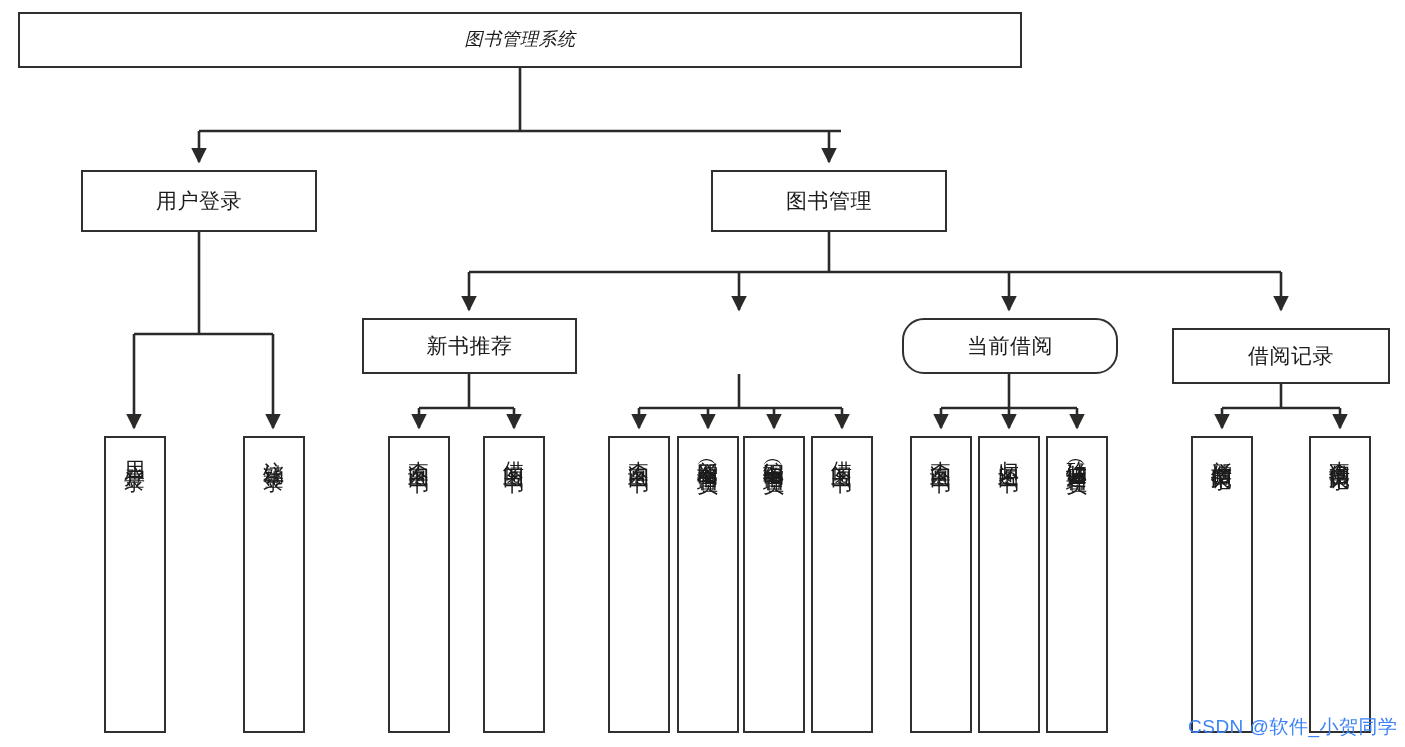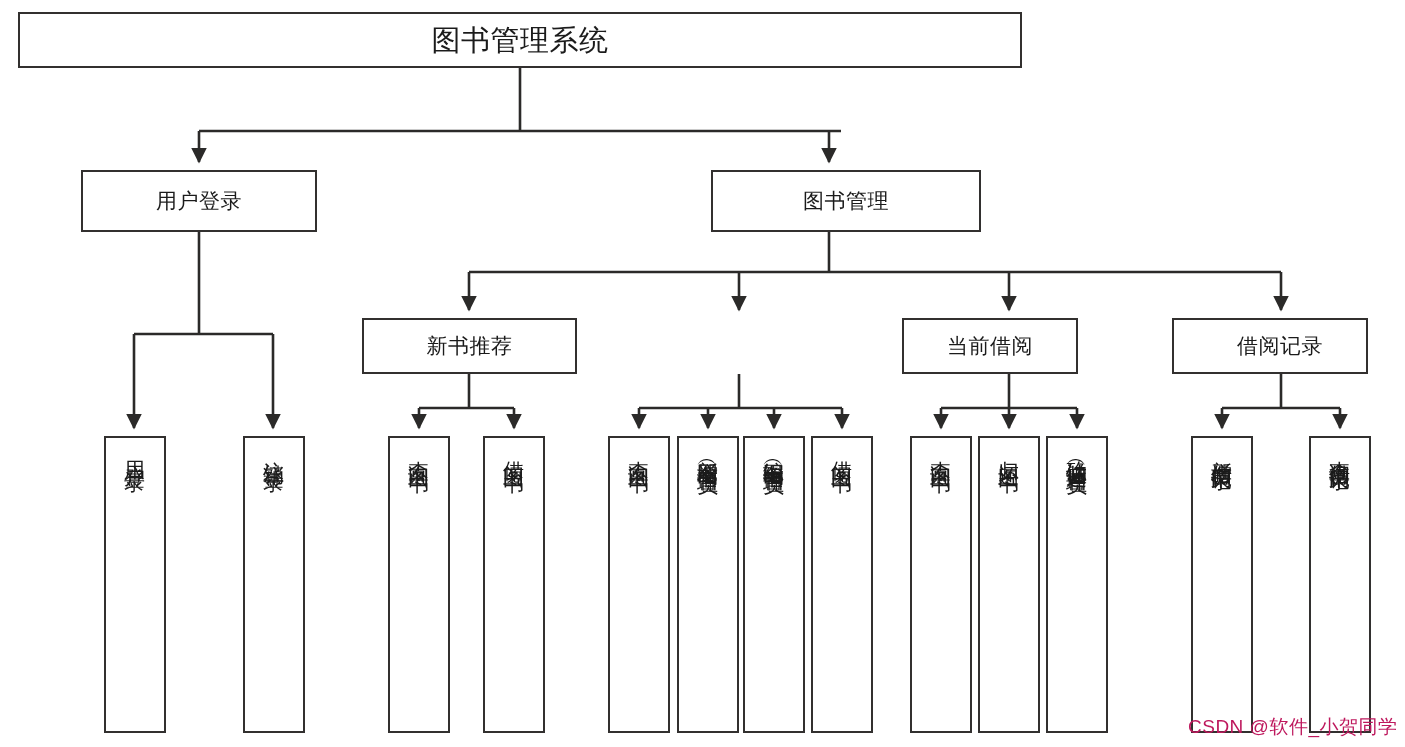--- a/index.html
+++ b/index.html
@@ -42,21 +42,22 @@
     text-align: center;
     line-height: 1.18;
     letter-spacing: 0.5px;
   }
   
   .node.horiz .node-label {
     writing-mode: horizontal-tb;
     font-size: 21px;
   }
   .node.root .node-label {
-    font-size: 29px;
+    font-size: 18px;
+    font-style: italic;
   }
   
   .node.vert {
     align-items: flex-start;
     justify-content: center;
     padding-top: 6px;
   }
   .node.vert .node-label {
     writing-mode: vertical-rl;
     text-orientation: upright;
@@ -66,21 +67,21 @@
     white-space: nowrap;
   }
   .node.vert.tall-text .node-label {
     letter-spacing: 2px;
   }
   .watermark {
     position: absolute;
     left: 1188px;
     top: 714px;
     font-size: 19px;
-    color: #be185d;
+    color: #3b82f6;
     letter-spacing: 0.5px;
     z-index: 3;
     white-space: nowrap;
   }
 </style>
 </head>
 <body>
 
 <div id="canvas">
 
@@ -135,34 +136,34 @@
   </svg>
 
   <div class="node horiz root" style="left:18px; top:12px; width:1004px; height:56px;">
     <span class="node-label">图书管理系统</span>
   </div>
 
   <div class="node horiz" style="left:81px; top:170px; width:236px; height:62px;">
     <span class="node-label">用户登录</span>
   </div>
 
-  <div class="node horiz" style="left:711px; top:170px; width:270px; height:62px;">
+  <div class="node horiz" style="left:711px; top:170px; width:236px; height:62px;">
     <span class="node-label">图书管理</span>
   </div>
 
   <div class="node horiz" style="left:362px; top:318px; width:215px; height:56px;justify-content:center;">
     <span class="node-label">新书推荐</span>
   </div>
 
 
-  <div class="node horiz" style="left:902px; top:318px; width:176px; height:56px;">
+  <div class="node horiz" style="left:902px; top:318px; width:216px; height:56px;border-radius:22px;">
     <span class="node-label">当前借阅</span>
   </div>
 
-  <div class="node horiz" style="left:1172px; top:318px; width:196px; height:56px;padding-left:20px;">
+  <div class="node horiz" style="left:1172px; top:328px; width:218px; height:56px;padding-left:20px;">
     <span class="node-label">借阅记录</span>
   </div>
 
   <div class="node vert" style="left:104px; top:436px; width:62px; height:297px;">
     <span class="node-label">用户登录</span>
   </div>
 
   <div class="node vert" style="left:243px; top:436px; width:62px; height:297px;">
     <span class="node-label">注销登录</span>
   </div>

